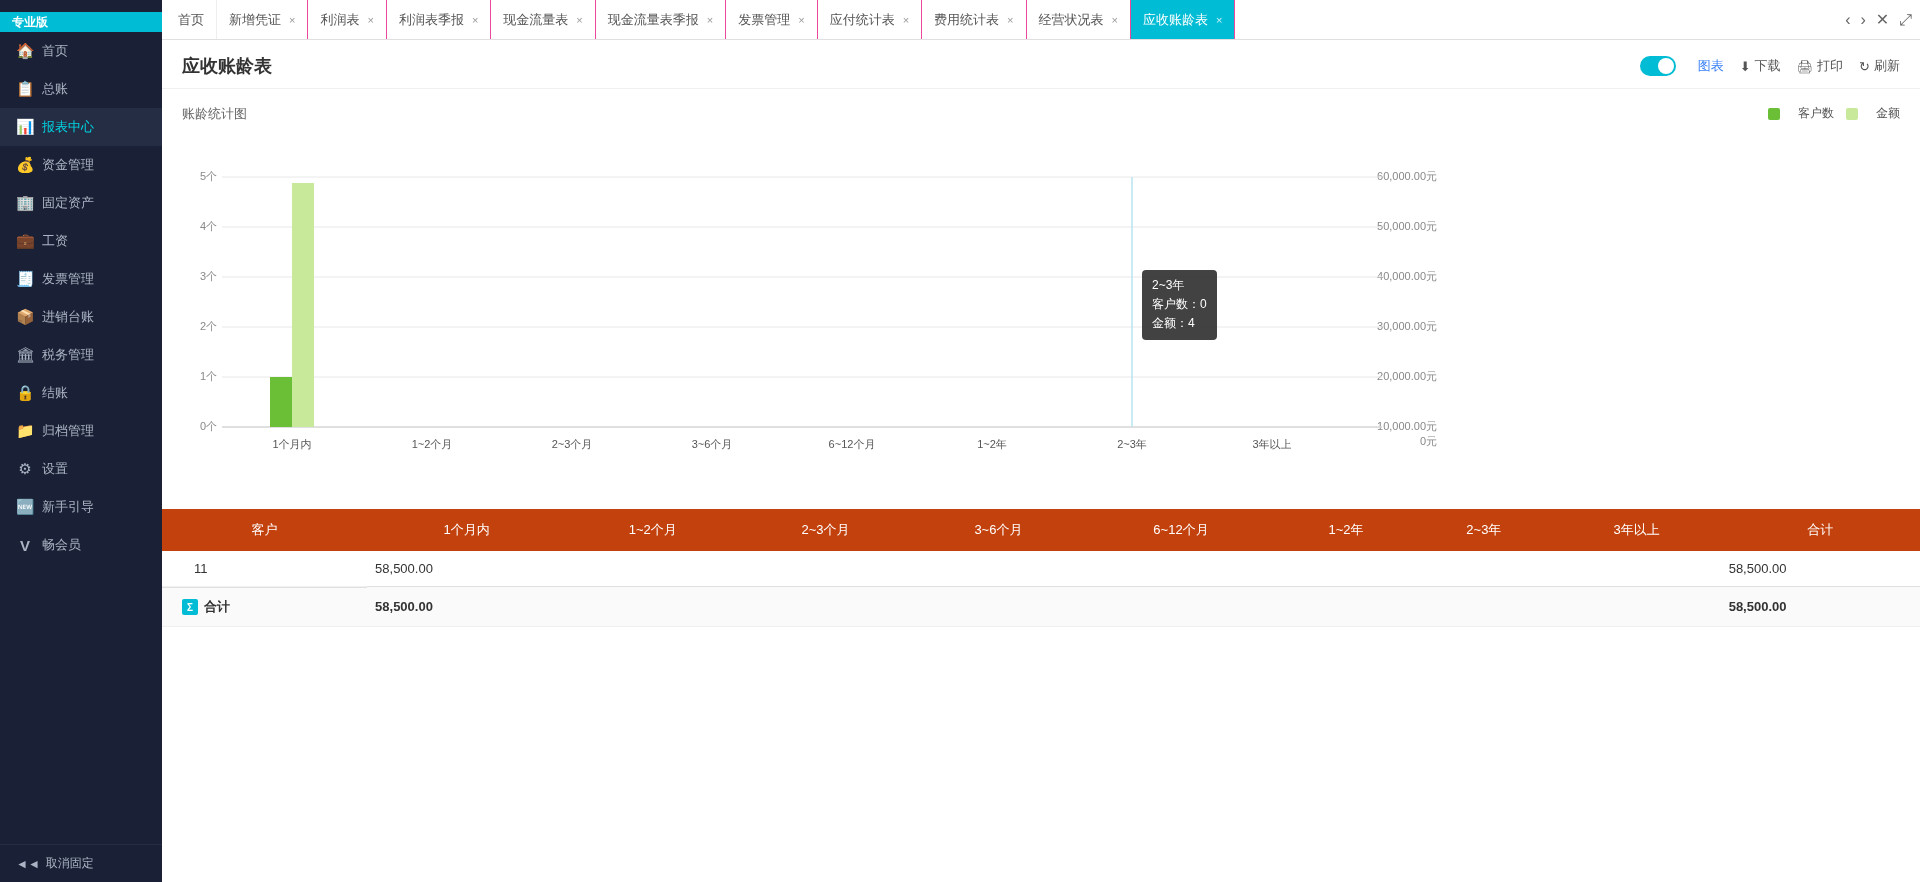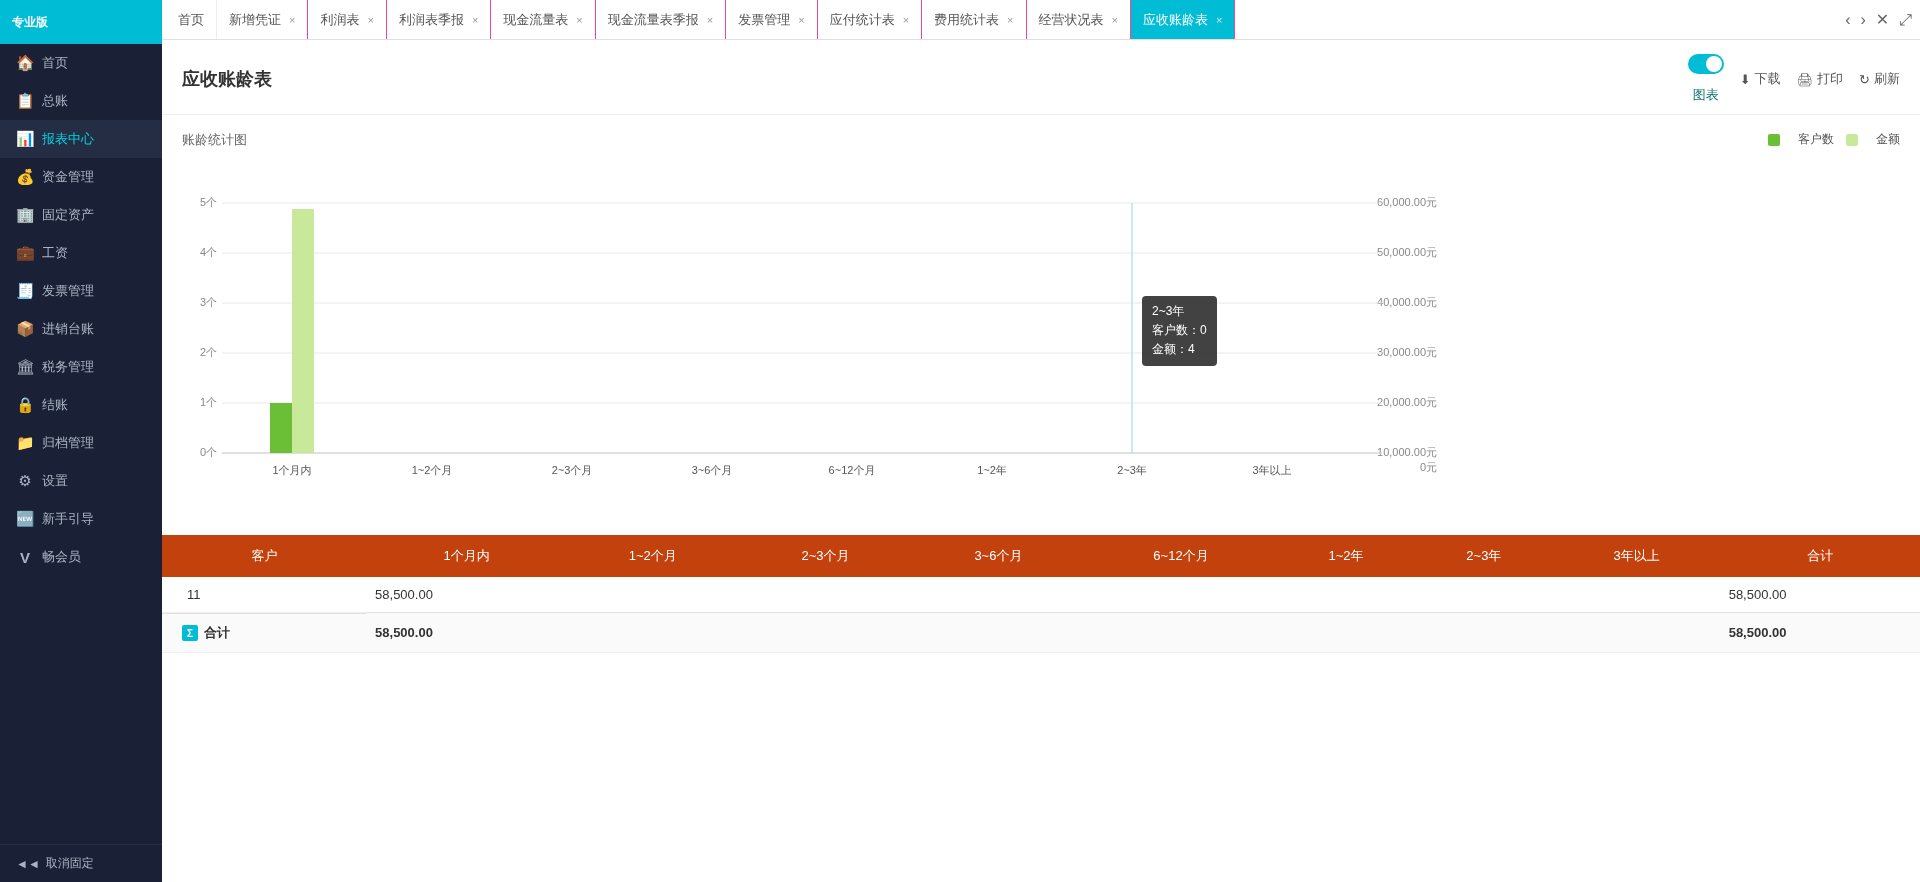--- a/index.html
+++ b/index.html
@@ -14,23 +14,24 @@
       flex-direction: column;
       height: 100%;
       flex-shrink: 0;
     }
     .sidebar-logo {
       background: #00bcd4;
       padding: 6px 12px;
       font-size: 12px;
       font-weight: bold;
       color: white;
-      height: 44px;
-      display: flex;
-      align-items: center;
+      height: 20px;
+      display: flex;
+      align-items: center;
+      margin-top: 12px;
     }
     .sidebar-item {
       display: flex;
       align-items: center;
       padding: 10px 16px;
       cursor: pointer;
       font-size: 13px;
       color: #aab4c4;
       gap: 8px;
       transition: background 0.2s;
@@ -134,24 +135,23 @@
       color: #333;
     }
     .page-actions {
       display: flex;
       align-items: center;
       gap: 16px;
     }
     .toggle-switch {
       display: flex;
       align-items: center;
-      gap: 12px;
-      font-size: 13px;
-      color: #0f766e;
-      flex-direction: column;
+      gap: 22px;
+      font-size: 13px;
+      color: #3b82f6;
     }
     .toggle {
       width: 36px;
       height: 20px;
       background: #00bcd4;
       border-radius: 10px;
       position: relative;
       cursor: pointer;
     }
     .toggle::after {
@@ -245,21 +245,21 @@
     }
     tbody tr {
       border-bottom: 1px solid #f0f0f0;
     }
     tbody td {
       padding: 10px 8px;
       text-align: left;
       font-size: 13px;
       color: #333;
     }
-    tbody td:first-child { text-align: left; padding-left: 25px; }
+    tbody td:first-child { text-align: left; padding-left: 32px; }
     .total-row td {
       font-weight: bold;
       background: #fafafa;
       border-top: 1px solid #e0e0e0;
     }
     .total-row td:first-child {
       display: flex;
       align-items: center;
       gap: 6px;
       padding-left: 20px;

